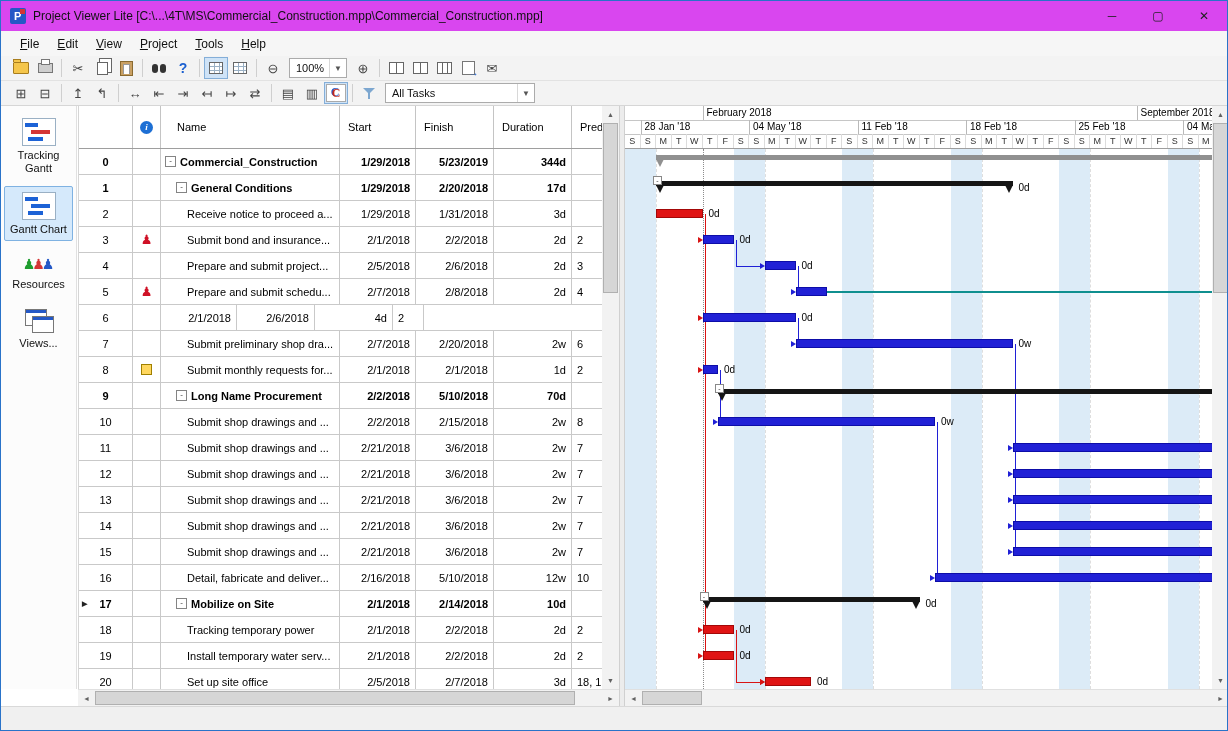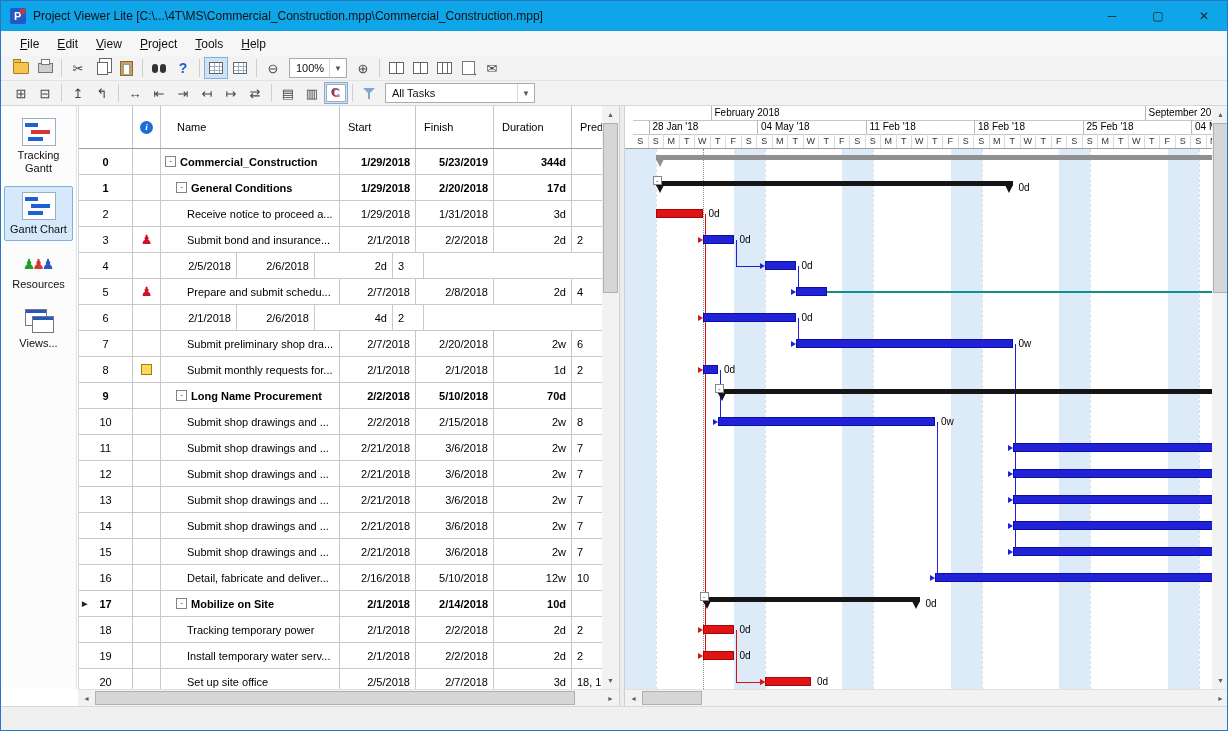--- a/index.html
+++ b/index.html
@@ -1,19 +1,19 @@
 <!DOCTYPE html>
 <html><head>
 <meta charset="utf-8">
 <style>
   html,body{margin:0;padding:0;background:#e8e8e8;}
   .window{position:relative;width:1228px;height:731px;background:#fff;border:1px solid #2973c9;
     box-sizing:border-box;overflow:hidden;font-family:"Liberation Sans",sans-serif;}
   
-  .titlebar{position:absolute;left:0;top:0;right:0;height:30px;background:#0ea5e9;display:flex;align-items:center;}
+  .titlebar{position:absolute;left:0;top:0;right:0;height:30px;background:#d946ef;display:flex;align-items:center;}
   .app-icon{width:16px;height:16px;margin:0 7px 0 9px;background:#2458c6;border-radius:2px;position:relative;flex:none;}
   .app-icon::before{content:"P";position:absolute;left:4px;top:0;color:#fff;font:bold 11px/16px "Liberation Sans",sans-serif;}
   .app-icon::after{content:"";position:absolute;right:1px;top:1px;width:5px;height:5px;background:#d43535;}
   .title-text{font-size:12px;color:#111;white-space:nowrap;}
   .win-controls{margin-left:auto;display:flex;height:30px;}
   .win-btn{width:46px;text-align:center;line-height:30px;font-size:12px;color:#222;}
   
   .menubar{position:absolute;left:0;top:30px;right:0;height:25px;background:#f6f6f6;display:flex;align-items:center;padding-left:10px;box-sizing:border-box;}
   .menu-item{display:inline-block;padding:0 9px;font-size:12px;line-height:24px;color:#111;}
   .menu-item::first-letter{text-decoration:underline;}
@@ -95,21 +95,21 @@
   .sarrow{position:absolute;width:17px;height:17px;color:#606060;font-size:7px;display:flex;align-items:center;justify-content:center;background:#f2f2f2;}
   .sa-up{top:0;left:0;}.sa-down{bottom:0;left:0;}.sa-left{left:0;top:0;}.sa-right{right:0;top:0;}
   .vthumb{position:absolute;left:1px;width:15px;background:#d6d6d6;border:1px solid #b0b0b0;box-sizing:border-box;}
   .hscroll{position:absolute;top:688px;height:17px;background:#f2f2f2;border-top:1px solid #e0e0e0;box-sizing:border-box;}
   #ths{left:77px;width:541px;}#chs{left:624px;width:604px;}
   .hthumb{position:absolute;top:1px;height:14px;background:#d6d6d6;border:1px solid #b0b0b0;box-sizing:border-box;}
   .bottomstrip{position:absolute;left:0;top:705px;width:100%;height:26px;background:#f0f0f0;border-top:1px solid #d9d9d9;box-sizing:border-box;}
   
   .chartpane{position:absolute;left:624px;top:105px;width:587px;height:583px;background:#fff;overflow:hidden;}
   .chead{position:absolute;left:0;top:0;right:0;height:43px;border-bottom:1px solid #9e9e9e;box-sizing:border-box;background:#fff;}
-  .tier{position:absolute;left:8px;right:0;overflow:hidden;}
+  .tier{position:absolute;left:0;right:0;overflow:hidden;}
   .tier1{top:0;height:14px;border-bottom:1px solid #c6c6c6;}
   .tier2{top:14px;height:14px;border-bottom:1px solid #c6c6c6;}
   .tier3{top:28px;height:14px;}
   .tcell{position:absolute;top:0;bottom:0;border-left:1px solid #b9b9b9;font-size:10px;line-height:13px;padding-left:3px;white-space:nowrap;color:#000;box-sizing:border-box;}
   .dcell{position:absolute;top:0;bottom:0;border-right:1px solid #dcdcdc;font-size:9px;line-height:14px;text-align:center;color:#333;box-sizing:border-box;}
   .cbody{position:absolute;left:0;top:43px;right:0;bottom:0;overflow:hidden;}
   .weekend{position:absolute;top:0;bottom:0;background:#dcebf7;}
   .weekline{position:absolute;top:0;bottom:0;width:0;border-left:1px dashed #dedede;}
   .statusline{position:absolute;top:0;bottom:0;width:0;border-left:1px dotted #8c8c8c;}
   .bar{position:absolute;box-sizing:border-box;}
@@ -344,20 +344,23 @@
             <span>Submit bond and insurance...</span>
           </div>
           <div class="cell c-right" style="width: 76px;">2/1/2018</div>
           <div class="cell c-right" style="width: 78px;">2/2/2018</div>
           <div class="cell c-right" style="width: 78px;">2d</div>
           <div class="cell c-pred" style="width: 31px;">2</div>
         </div>
         <div class="trow">
           <div class="cell c-row" style="width: 54px;">4</div>
           <div class="cell c-info" style="width: 28px;"></div>
+          <div class="cell" style="width: 179px; padding-left: 26px;">
+            <span>Prepare and submit project...</span>
+          </div>
           <div class="cell c-right" style="width: 76px;">2/5/2018</div>
           <div class="cell c-right" style="width: 78px;">2/6/2018</div>
           <div class="cell c-right" style="width: 78px;">2d</div>
           <div class="cell c-pred" style="width: 31px;">3</div>
         </div>
         <div class="trow">
           <div class="cell c-row" style="width: 54px;">5</div>
           <div class="cell c-info" style="width: 28px;">
             <div class="person">♟</div>
           </div>

